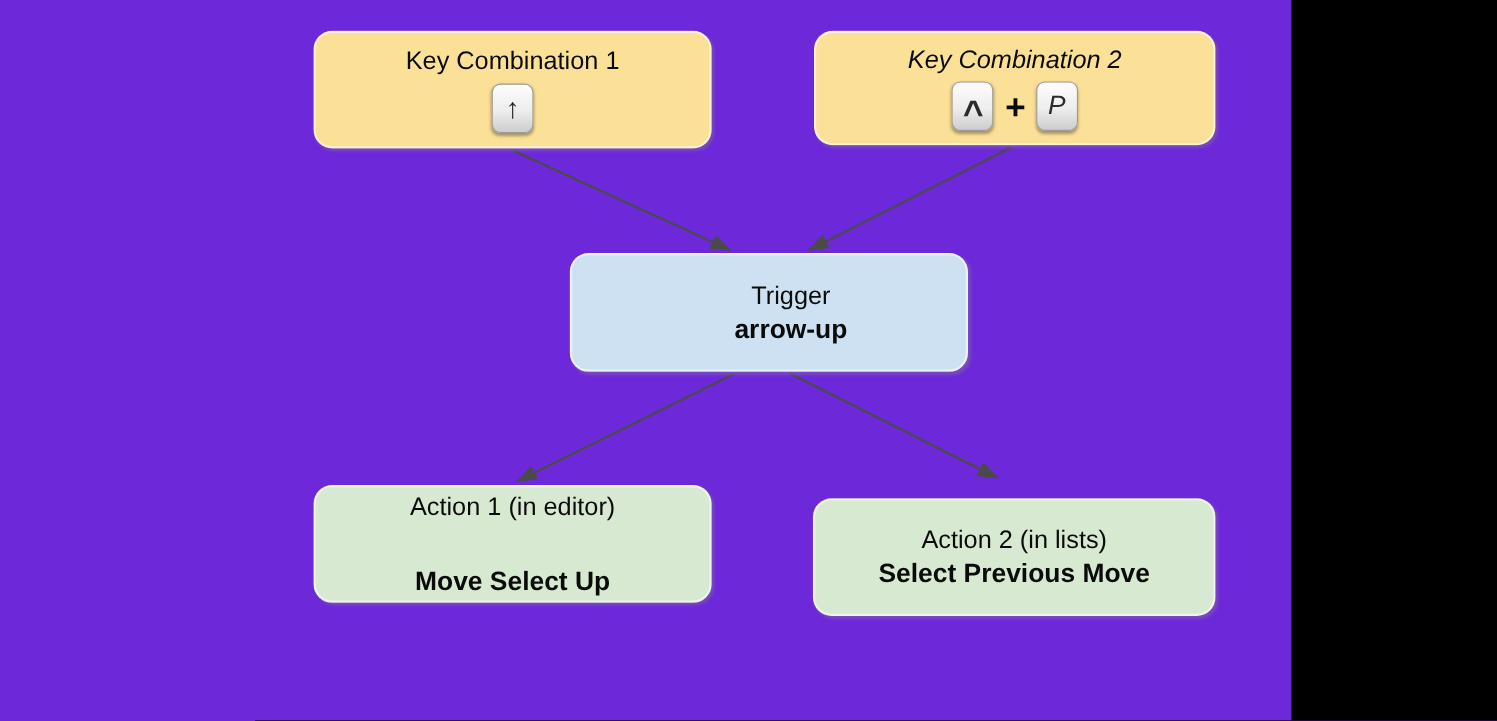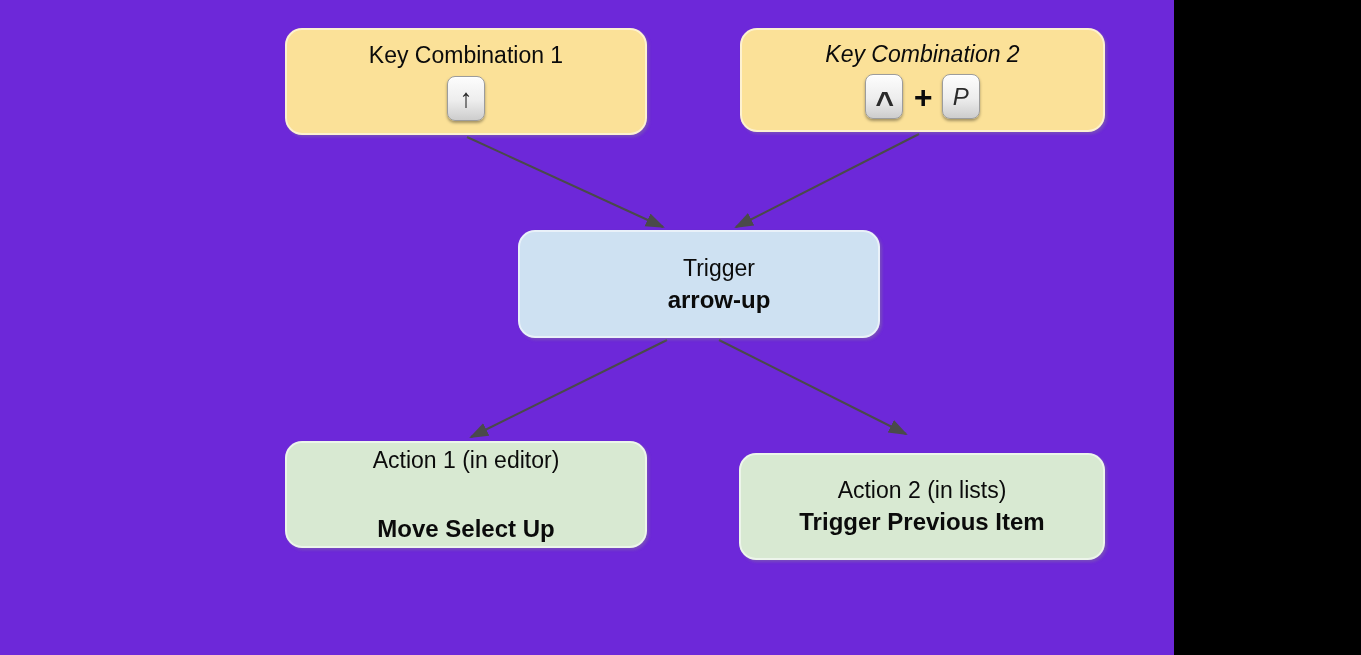--- a/index.html
+++ b/index.html
@@ -138,16 +138,16 @@
     <div class="node-value">arrow-up</div>
   </div>
 
   <div class="node node-act1" style="background: rgb(216, 233, 210); gap: 40px;">
     <div class="node-title">Action 1 (in editor)</div>
     <div class="node-value">Move Select Up</div>
   </div>
 
   <div class="node node-act2" style="background: rgb(216, 233, 210);">
     <div class="node-title">Action 2 (in lists)</div>
-    <div class="node-value">Trigger Previous Item</div>
+    <div class="node-value">Select Previous Move</div>
   </div>
 
 </div>
 
 </body></html>

